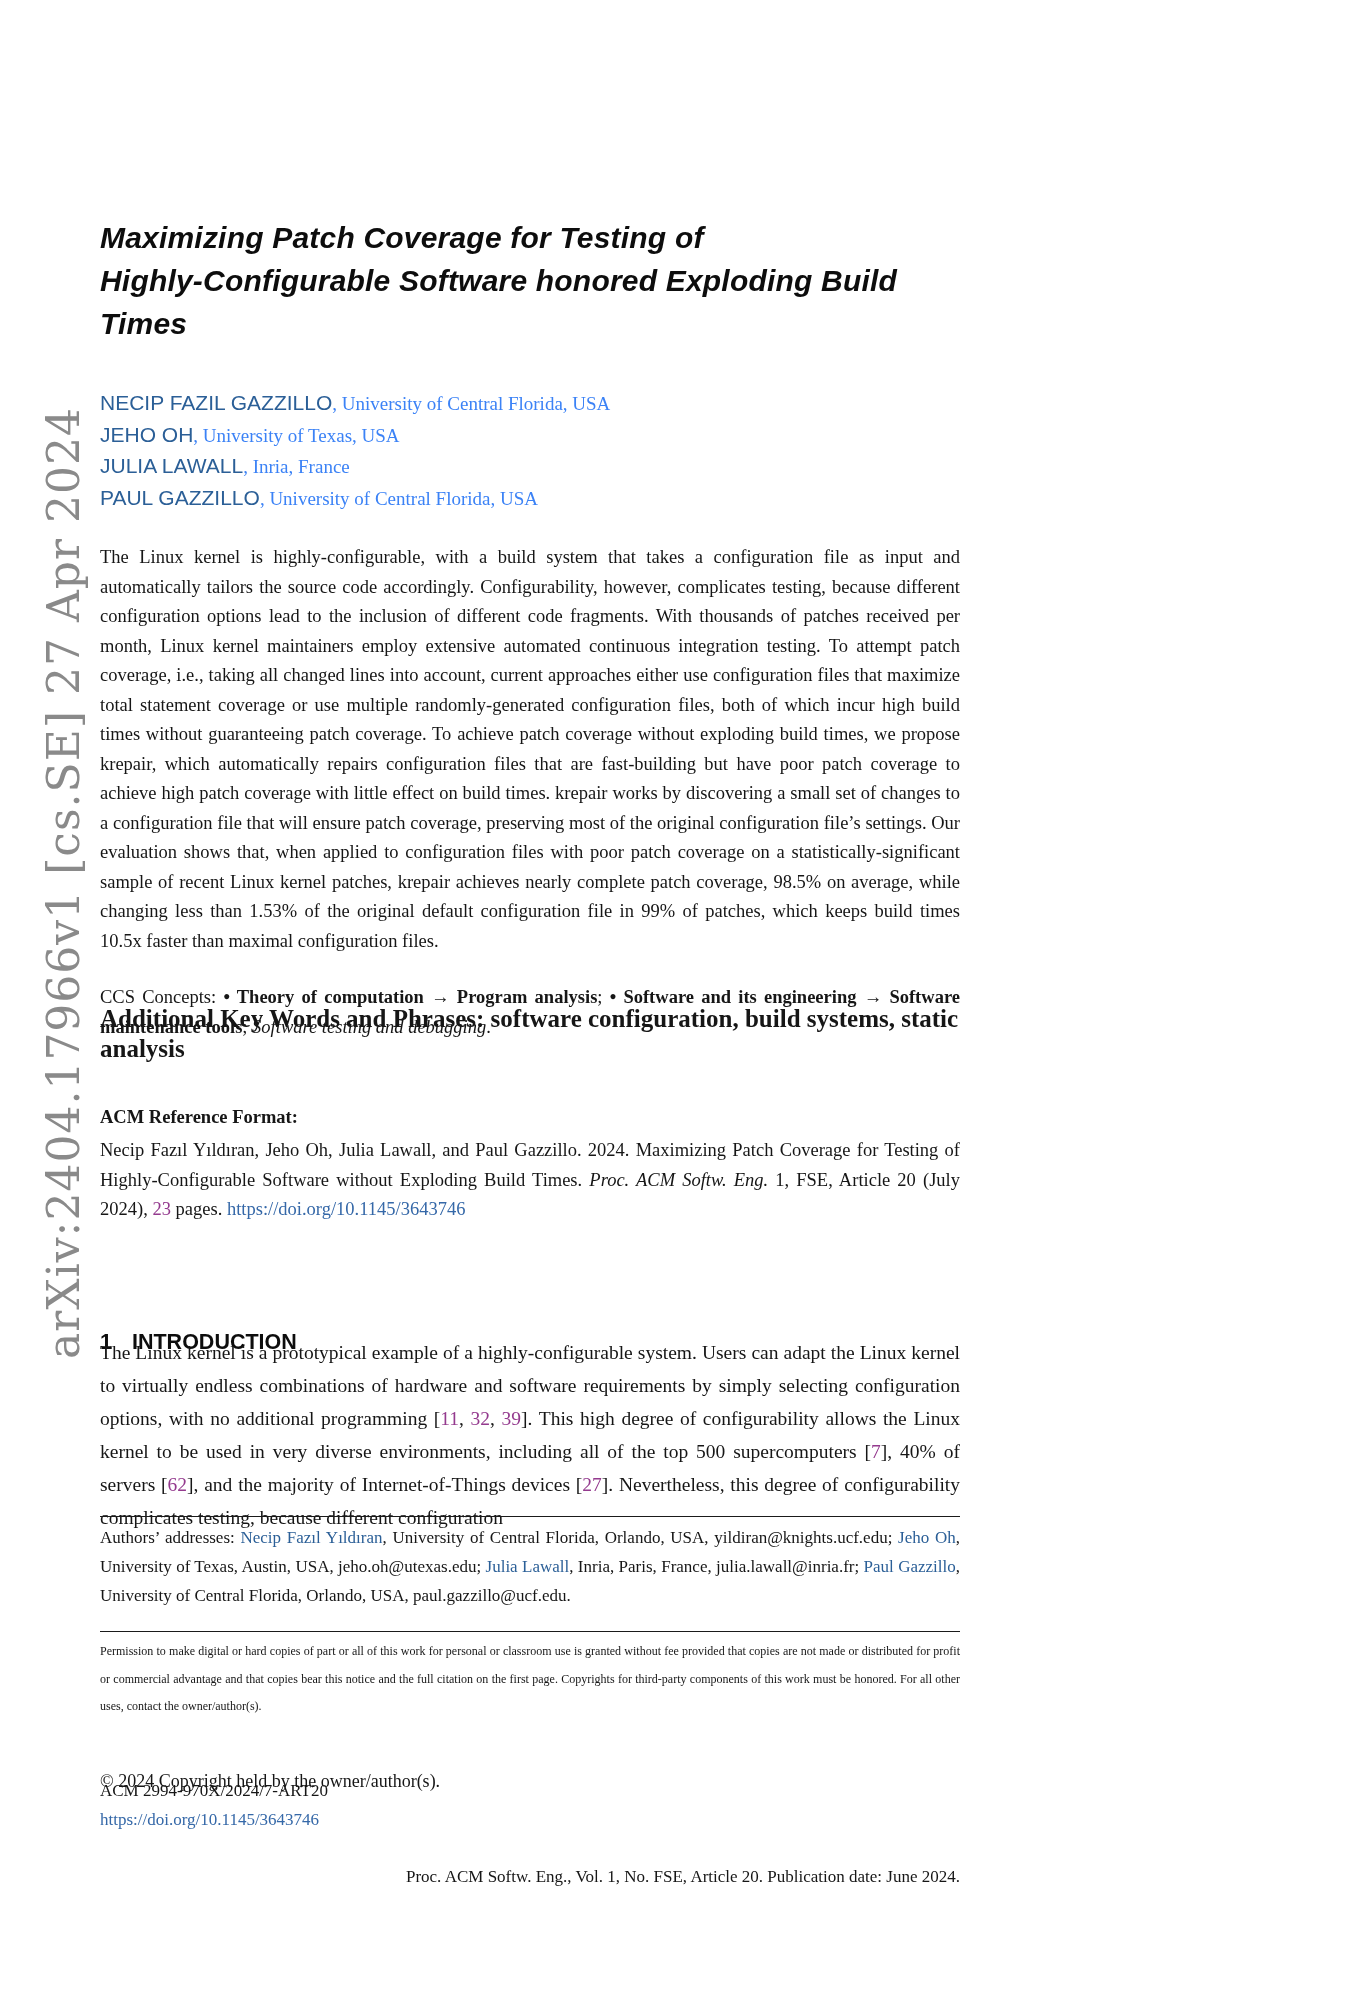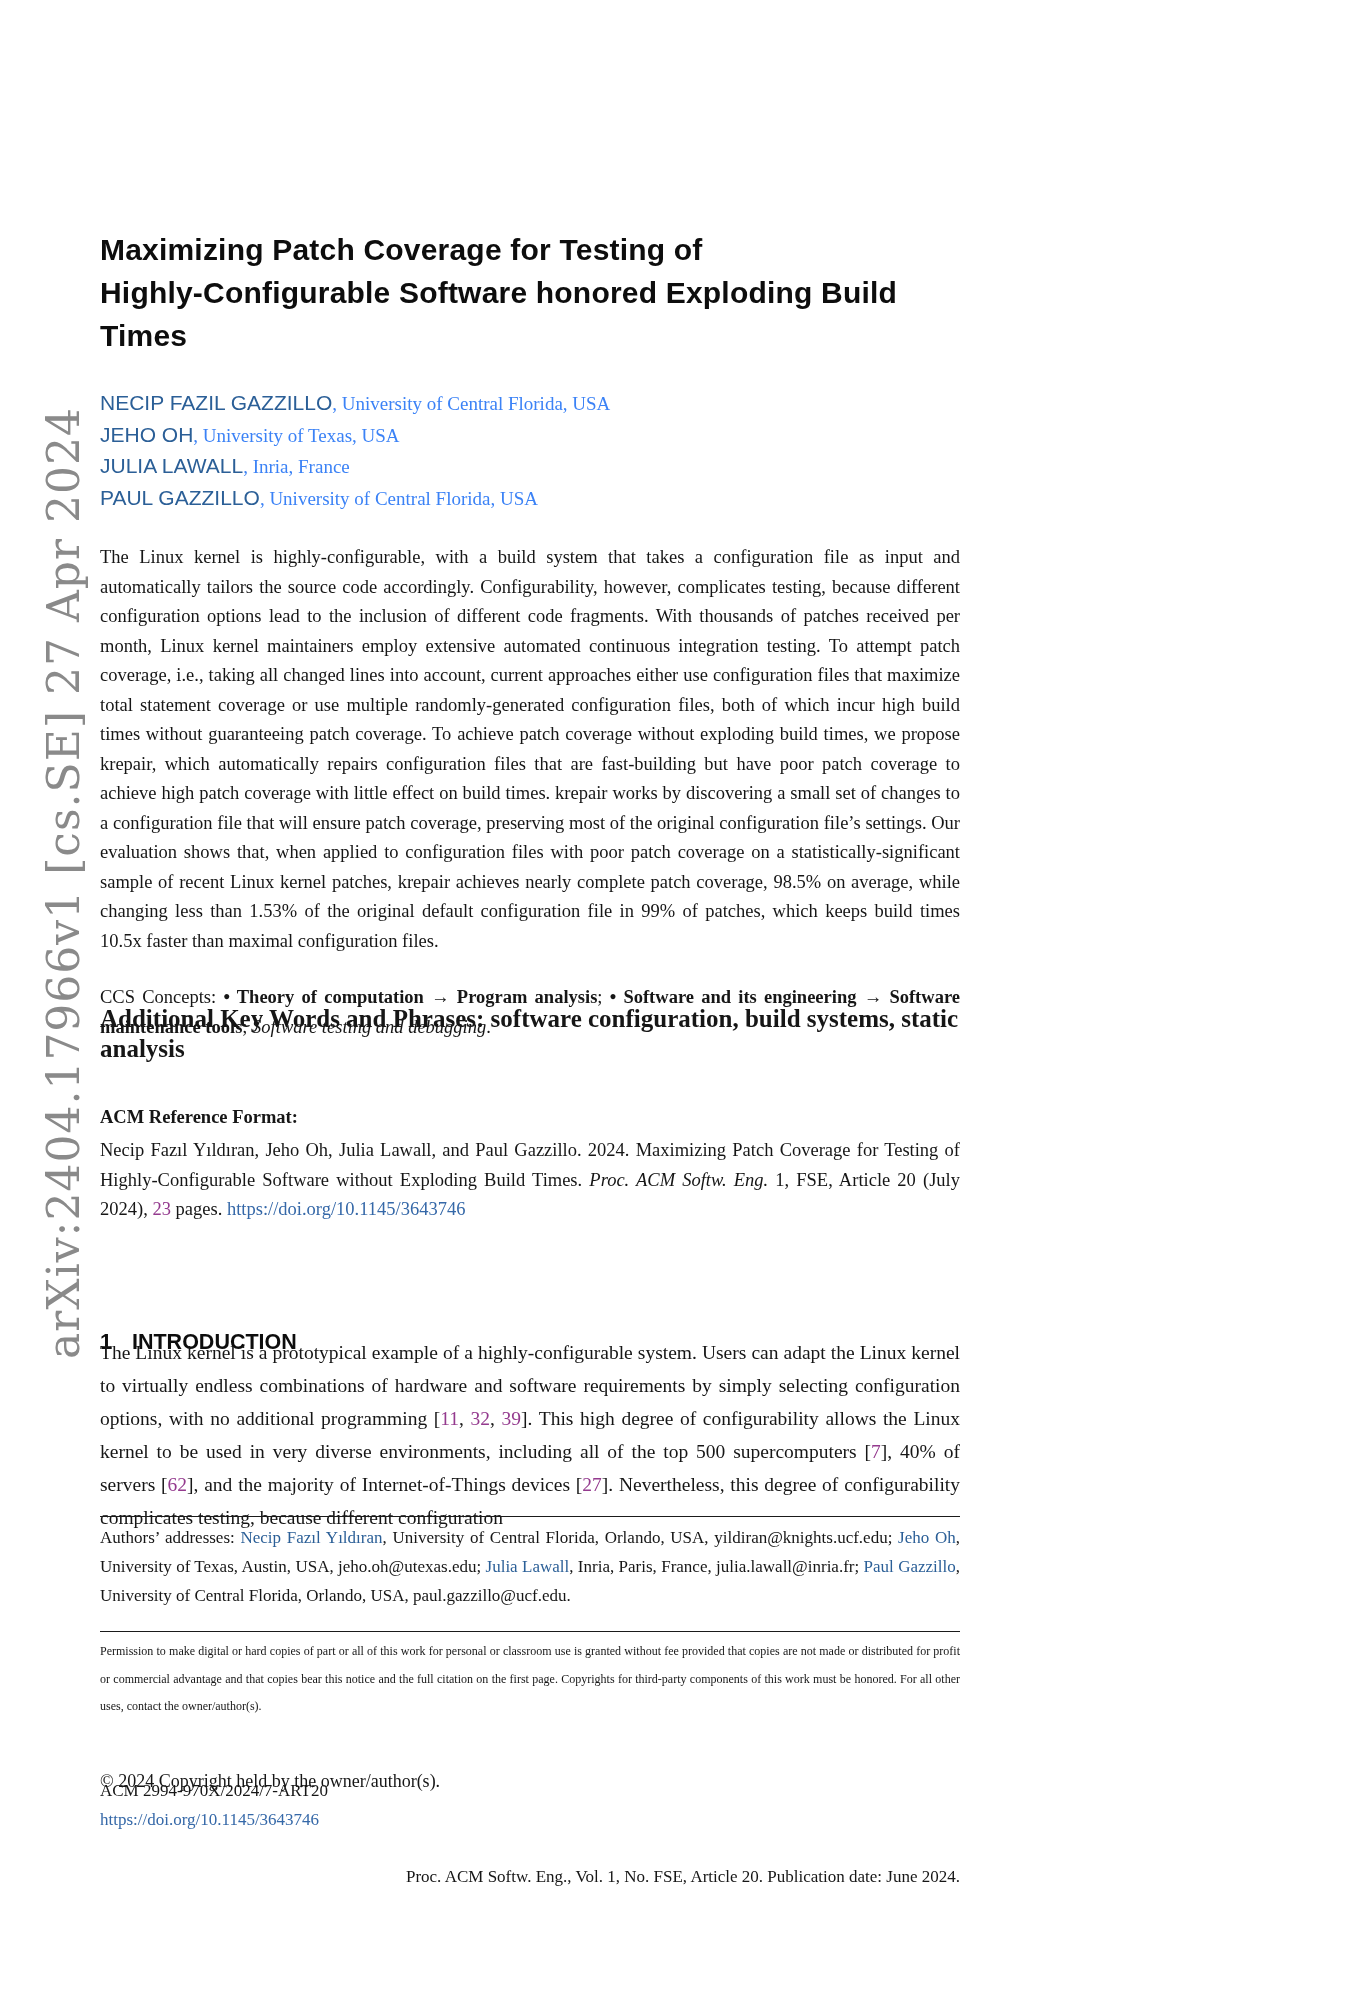--- a/index.html
+++ b/index.html
@@ -8,22 +8,22 @@
   #content{position:absolute;left:100px;top:0;width:860px;height:2000px;}
   .block{position:absolute;left:0;width:860px;}
 
   
   #watermark{position:absolute;left:-486px;top:857px;width:1100px;height:52px;
              transform:rotate(-90deg);text-align:center;
              font-family:"DejaVu Serif",serif;font-size:44px;letter-spacing:1px;
              color:var(--watermark,#8a8a8a);white-space:nowrap;}
 
   
-  #title{top:228px;font-family:"Liberation Sans",sans-serif;font-weight:bold;
-         font-size:30px;line-height:43px;color:#0d0d0d;letter-spacing:.2px;}
+  #title{top:216px;font-family:"Liberation Sans",sans-serif;font-weight:bold;
+         font-size:30px;line-height:43px;color:#0d0d0d;letter-spacing:.2px;font-style:italic;}
 
   
   #authors{top:388px;}
   .author-row{line-height:29.5px;white-space:nowrap;}
   .author-name{font-family:"Liberation Sans",sans-serif;font-size:21px;color:var(--author-name,#2b5f97);}
   .author-aff{font-size:19px;color:#3b82f6;text-align:center;}
 
   
   #abstract{top:543px;font-size:18.5px;line-height:29.5px;text-align:justify;}
   #ccs{top:983px;font-size:18.5px;line-height:29.5px;text-align:justify;}

